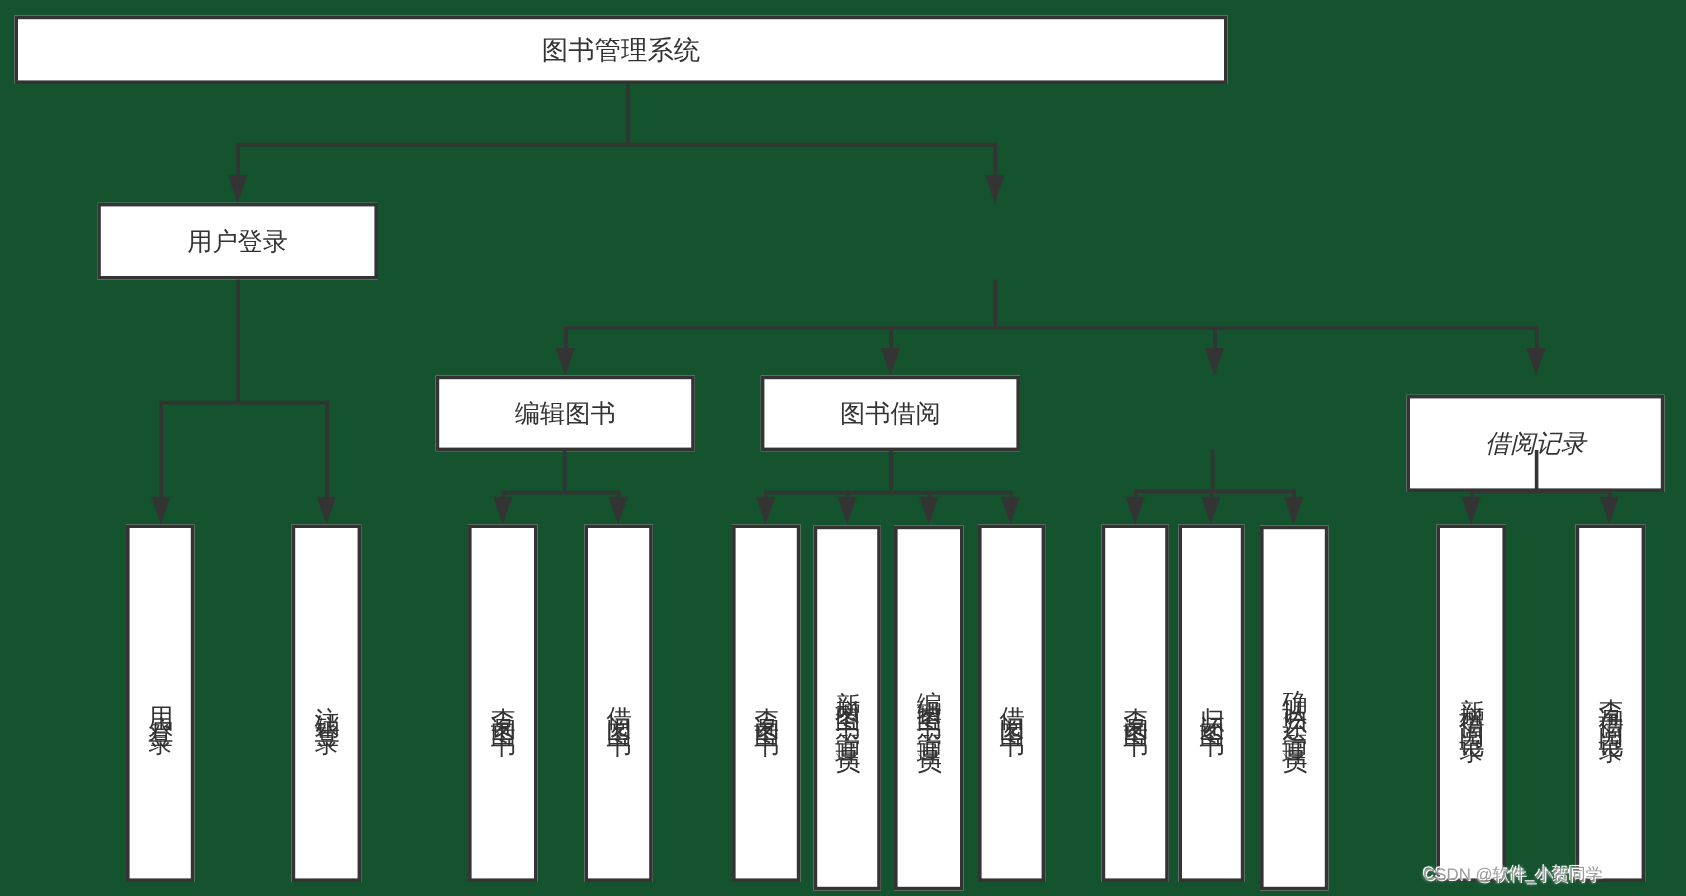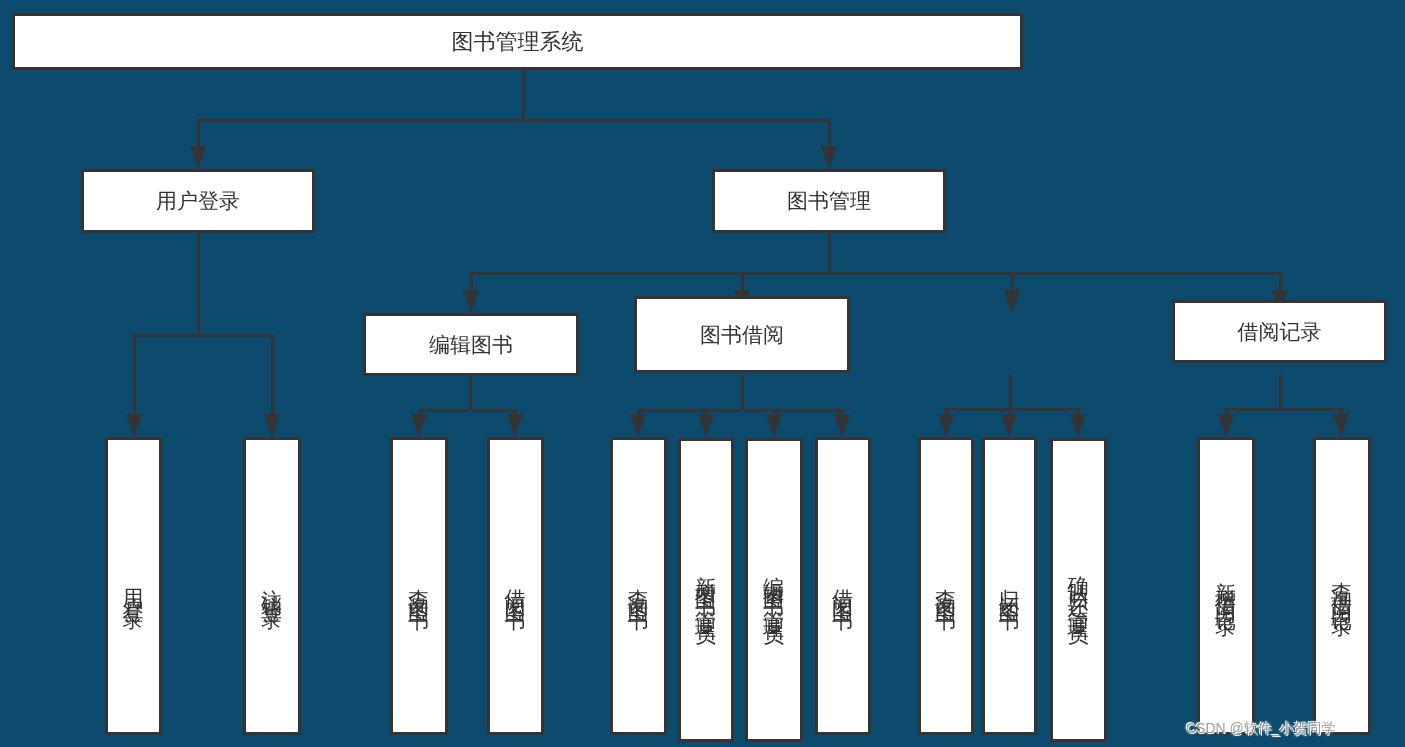--- a/index.html
+++ b/index.html
@@ -1,17 +1,17 @@
 <!DOCTYPE html>
 <html><head>
 <meta charset="utf-8">
 <style>
   html,body{margin:0;padding:0;background:#fff;}
   .stage{
-    position:relative;width:1405px;height:747px;background:#0c4a6e;overflow:hidden;
+    position:relative;width:1405px;height:747px;background:#14532d;overflow:hidden;
     font-family:"Liberation Sans","DejaVu Sans",sans-serif;color:#333;
   }
   .node{
     position:absolute;box-sizing:border-box;border:3px solid #343434;background:#fff;
     display:flex;align-items:center;justify-content:center;
     font-size:21px;color:#333;text-align:center;white-space:nowrap;
   }
   .root{border-width:3px;font-size:22px;}
   .vnode{
     writing-mode:vertical-rl;letter-spacing:7px;line-height:1;white-space:normal;
@@ -38,43 +38,42 @@
   <div class="node root" style="left:12px;top:13px;width:1011px;height:57px;">图书管理系统</div>
 
   <div class="v" style="left:522px;top:69px;height:52px;"></div>
   <div class="h" style="left:197px;top:119px;width:634px;"></div>
   <div class="v" style="left:197px;top:119px;height:29px;"></div>
   <div class="arrow" style="left:190px;top:146px;"></div>
   <div class="v" style="left:828px;top:119px;height:29px;"></div>
   <div class="arrow" style="left:821px;top:146px;"></div>
 
   <div class="node" style="left:81px;top:169px;width:234px;height:64px;">用户登录</div>
-  <div class="node" style="left:712px;top:169px;width:234px;height:64px;">图书管理</div>
 
   <div class="v" style="left:197px;top:233px;height:104px;"></div>
   <div class="h" style="left:133px;top:334px;width:141px;"></div>
   <div class="v" style="left:133px;top:334px;height:82px;"></div>
   <div class="arrow" style="left:126px;top:414px;"></div>
   <div class="v" style="left:271px;top:334px;height:82px;"></div>
   <div class="arrow" style="left:264px;top:414px;"></div>
 
   <div class="v" style="left:828px;top:233px;height:42px;"></div>
   <div class="h" style="left:470px;top:272px;width:812px;"></div>
   <div class="v" style="left:470px;top:272px;height:20px;"></div>
   <div class="arrow" style="left:463px;top:290px;"></div>
   <div class="v" style="left:741px;top:272px;height:20px;"></div>
   <div class="arrow" style="left:734px;top:290px;"></div>
   <div class="v" style="left:1011px;top:272px;height:20px;"></div>
   <div class="arrow" style="left:1004px;top:290px;"></div>
   <div class="v" style="left:1279px;top:272px;height:20px;"></div>
   <div class="arrow" style="left:1272px;top:290px;"></div>
 
   <div class="node" style="left:363px;top:313px;width:216px;height:63px;">编辑图书</div>
-  <div class="node" style="left:634px;top:296px;width:216px;height:77px;">图书借阅</div>
-  <div class="node" style="left:1172px;top:300px;width:215px;height:63px;">借阅记录</div>
+  <div class="node" style="left:634px;top:313px;width:216px;height:63px;">图书借阅</div>
+  <div class="node" style="left:1172px;top:329px;width:215px;height:81px;font-style:italic;">借阅记录</div>
 
   <div class="v" style="left:469px;top:375px;height:36px;"></div>
   <div class="v" style="left:741px;top:375px;height:36px;"></div>
   <div class="v" style="left:1009px;top:375px;height:35px;"></div>
   <div class="v" style="left:1279px;top:375px;height:35px;"></div>
 
   <div class="h" style="left:418px;top:409px;width:99px;"></div>
   <div class="v" style="left:418px;top:409px;height:7px;"></div>
   <div class="arrow" style="left:411px;top:414px;"></div>
   <div class="v" style="left:514px;top:409px;height:7px;"></div>

